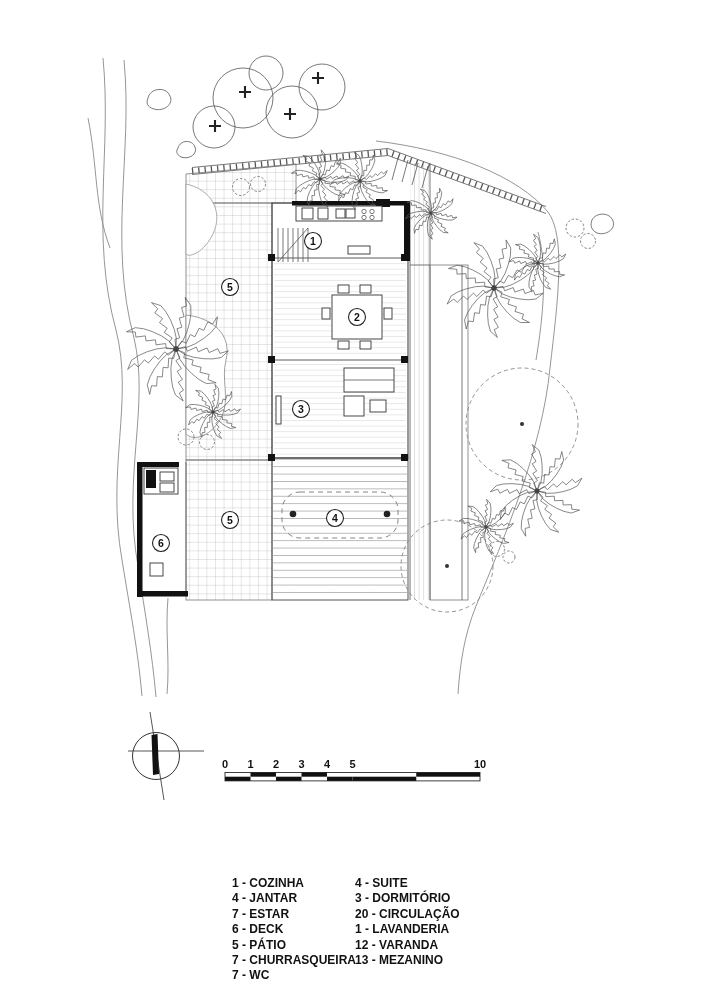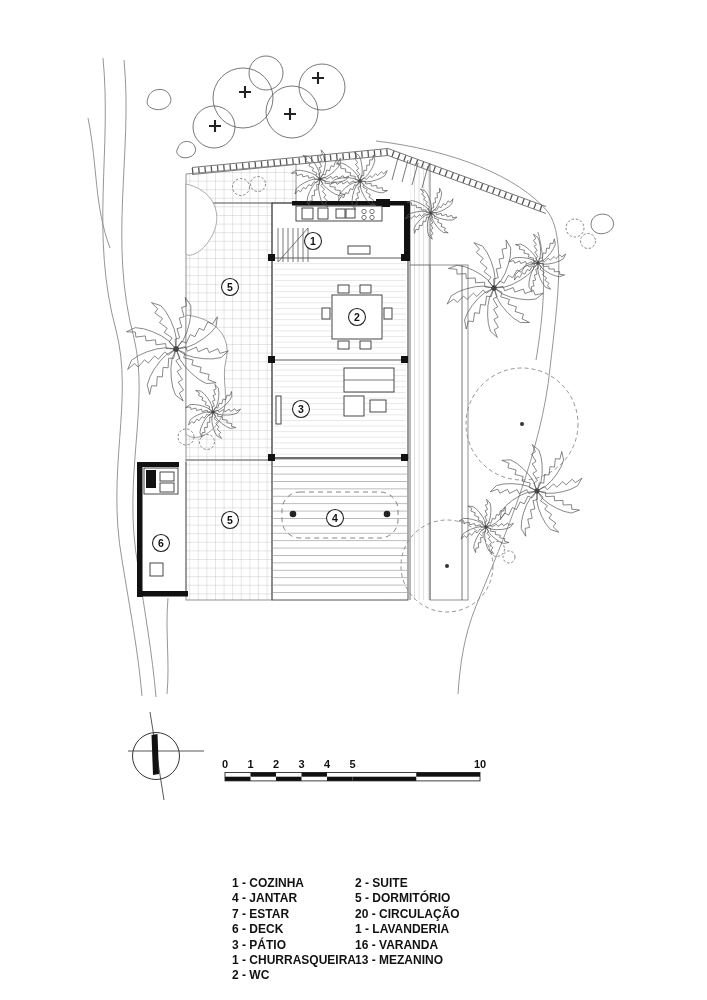--- a/index.html
+++ b/index.html
@@ -271,26 +271,26 @@
     <rect x="225" y="772.5" width="255" height="8.4" fill="none" stroke="#111" stroke-width="0.8"></rect>
   </g>
 </svg>
 
 <div class="legend">
   <div class="legend-col c1">
     <div class="legend-item">1 - COZINHA</div>
     <div class="legend-item">4 - JANTAR</div>
     <div class="legend-item">7 - ESTAR</div>
     <div class="legend-item">6 - DECK</div>
-    <div class="legend-item">3 - PÁTIO</div>
-    <div class="legend-item">1 - CHURRASQUEIRA</div>
-    <div class="legend-item">2 - WC</div>
+    <div class="legend-item">5 - PÁTIO</div>
+    <div class="legend-item">7 - CHURRASQUEIRA</div>
+    <div class="legend-item">7 - WC</div>
   </div>
   <div class="legend-col c2">
-    <div class="legend-item">2 - SUITE</div>
-    <div class="legend-item">5 - DORMITÓRIO</div>
+    <div class="legend-item">4 - SUITE</div>
+    <div class="legend-item">3 - DORMITÓRIO</div>
     <div class="legend-item">20 - CIRCULAÇÃO</div>
     <div class="legend-item">1 - LAVANDERIA</div>
-    <div class="legend-item">16 - VARANDA</div>
+    <div class="legend-item">12 - VARANDA</div>
     <div class="legend-item">13 - MEZANINO</div>
   </div>
 </div>
 </div>
 
 </body></html>

